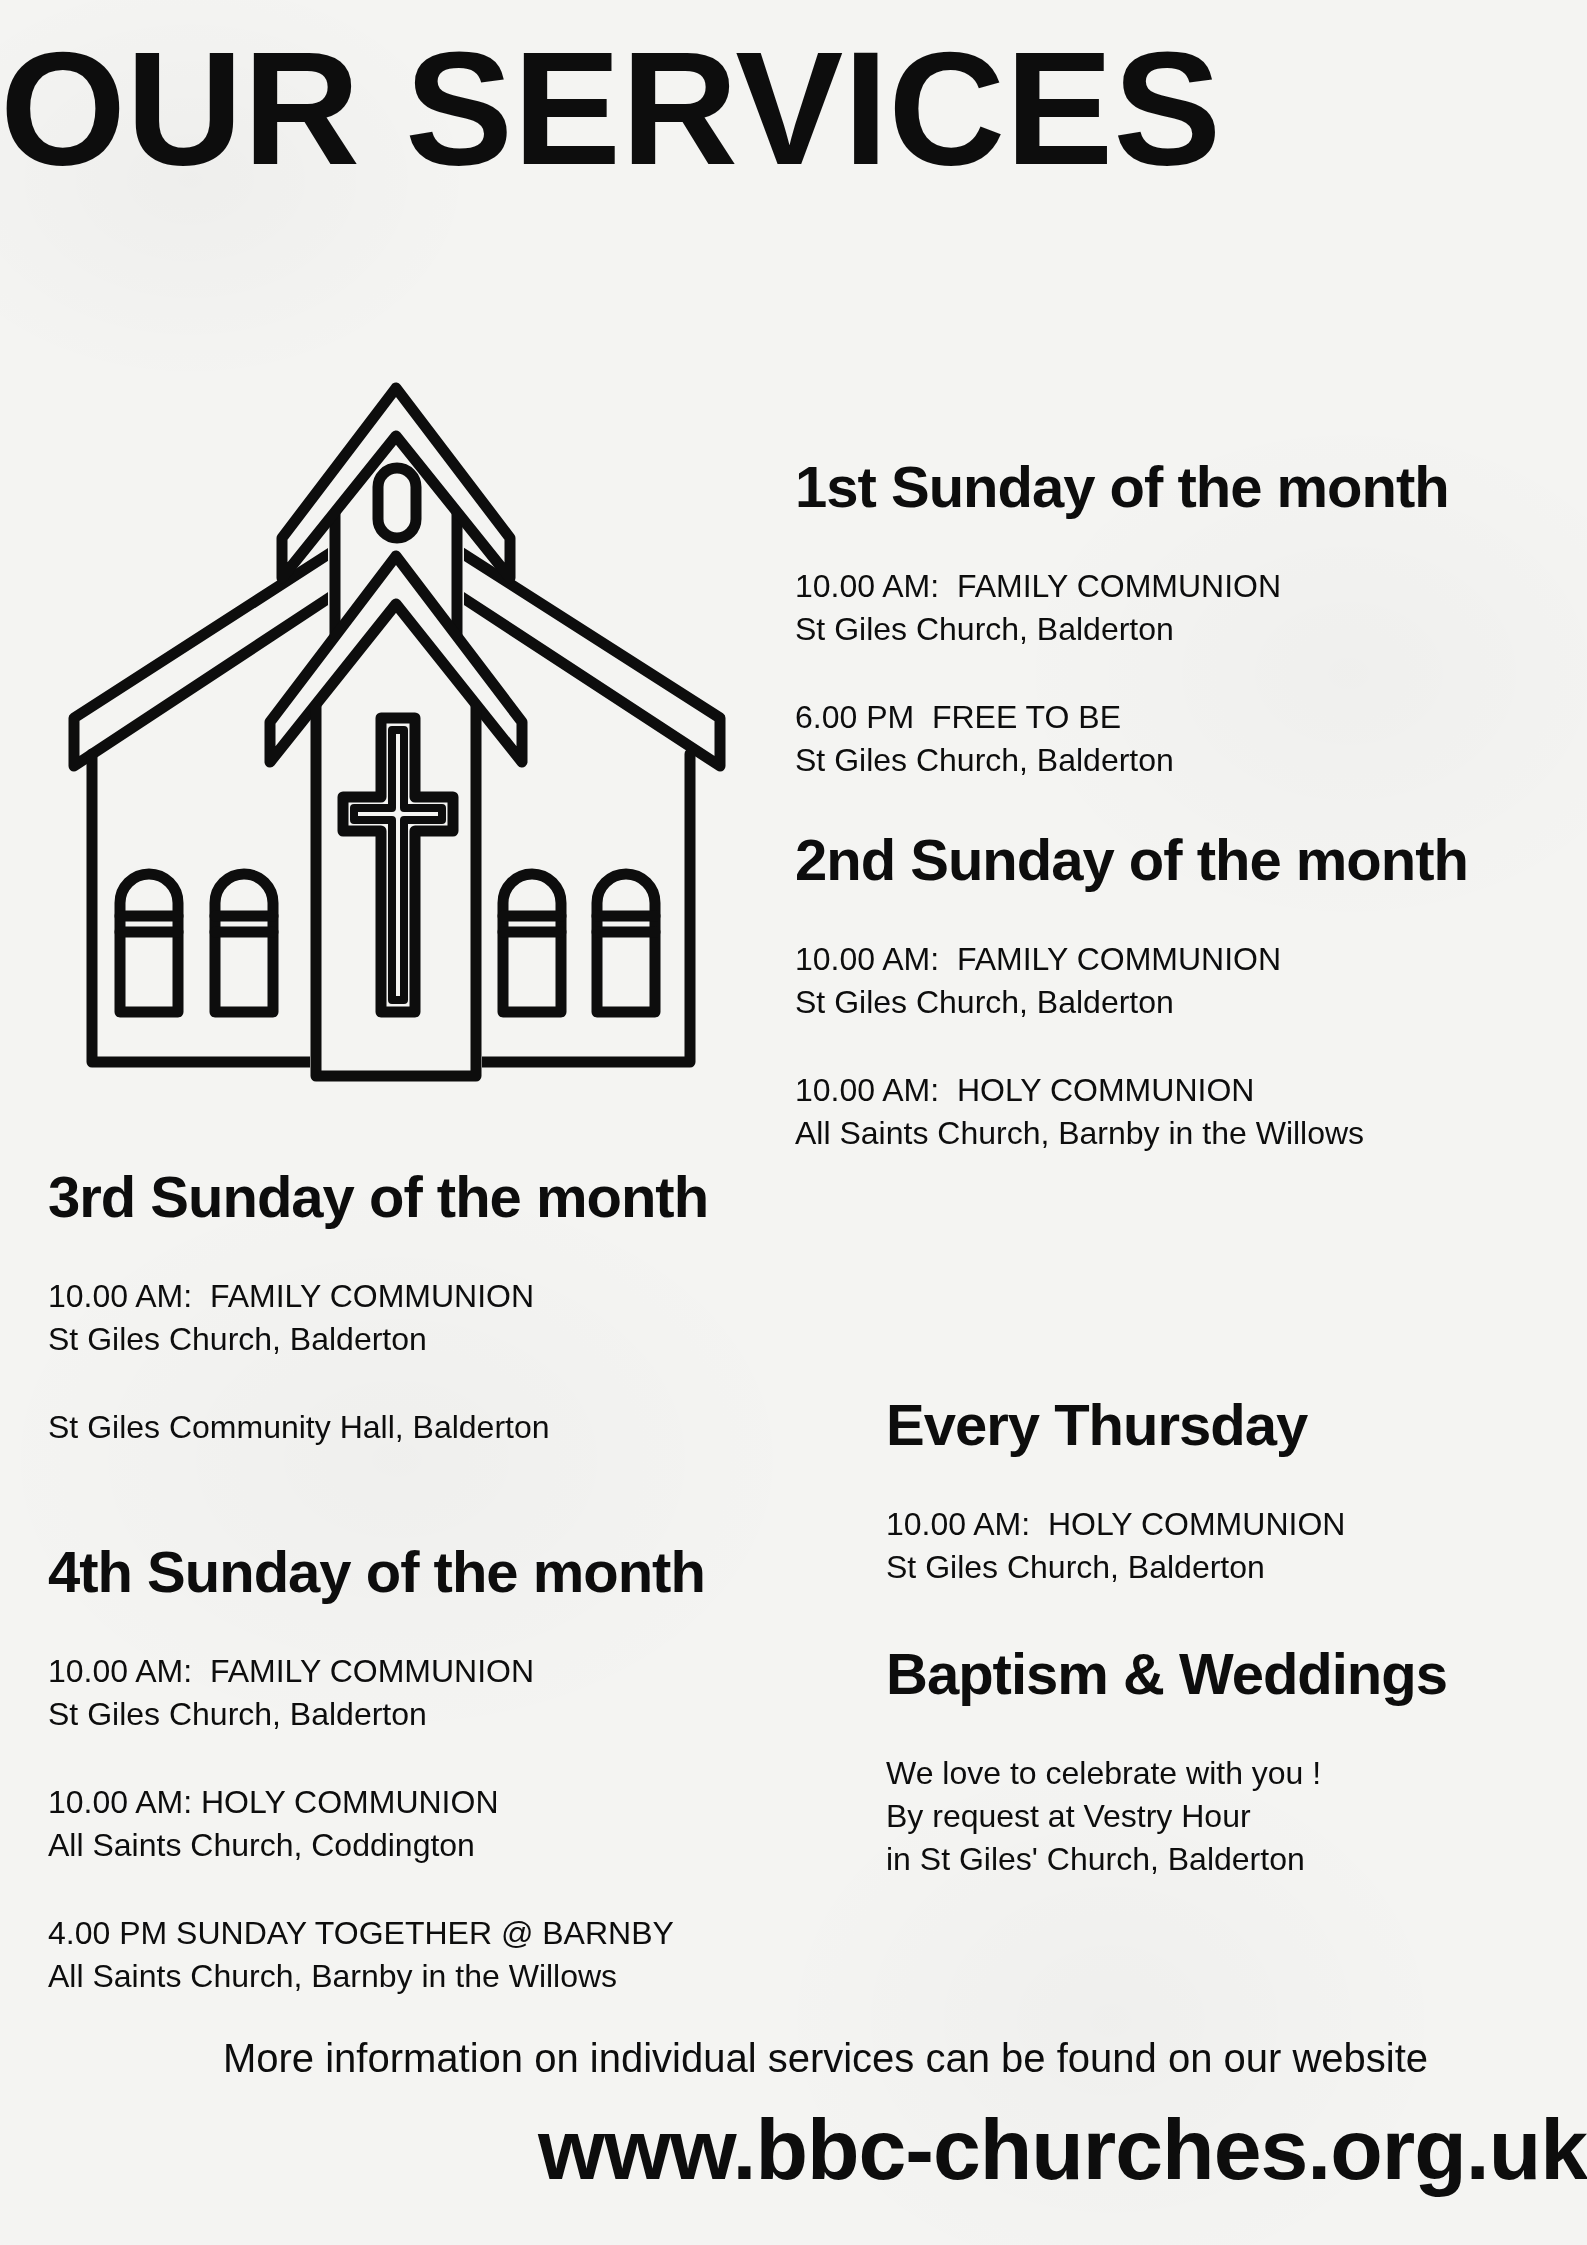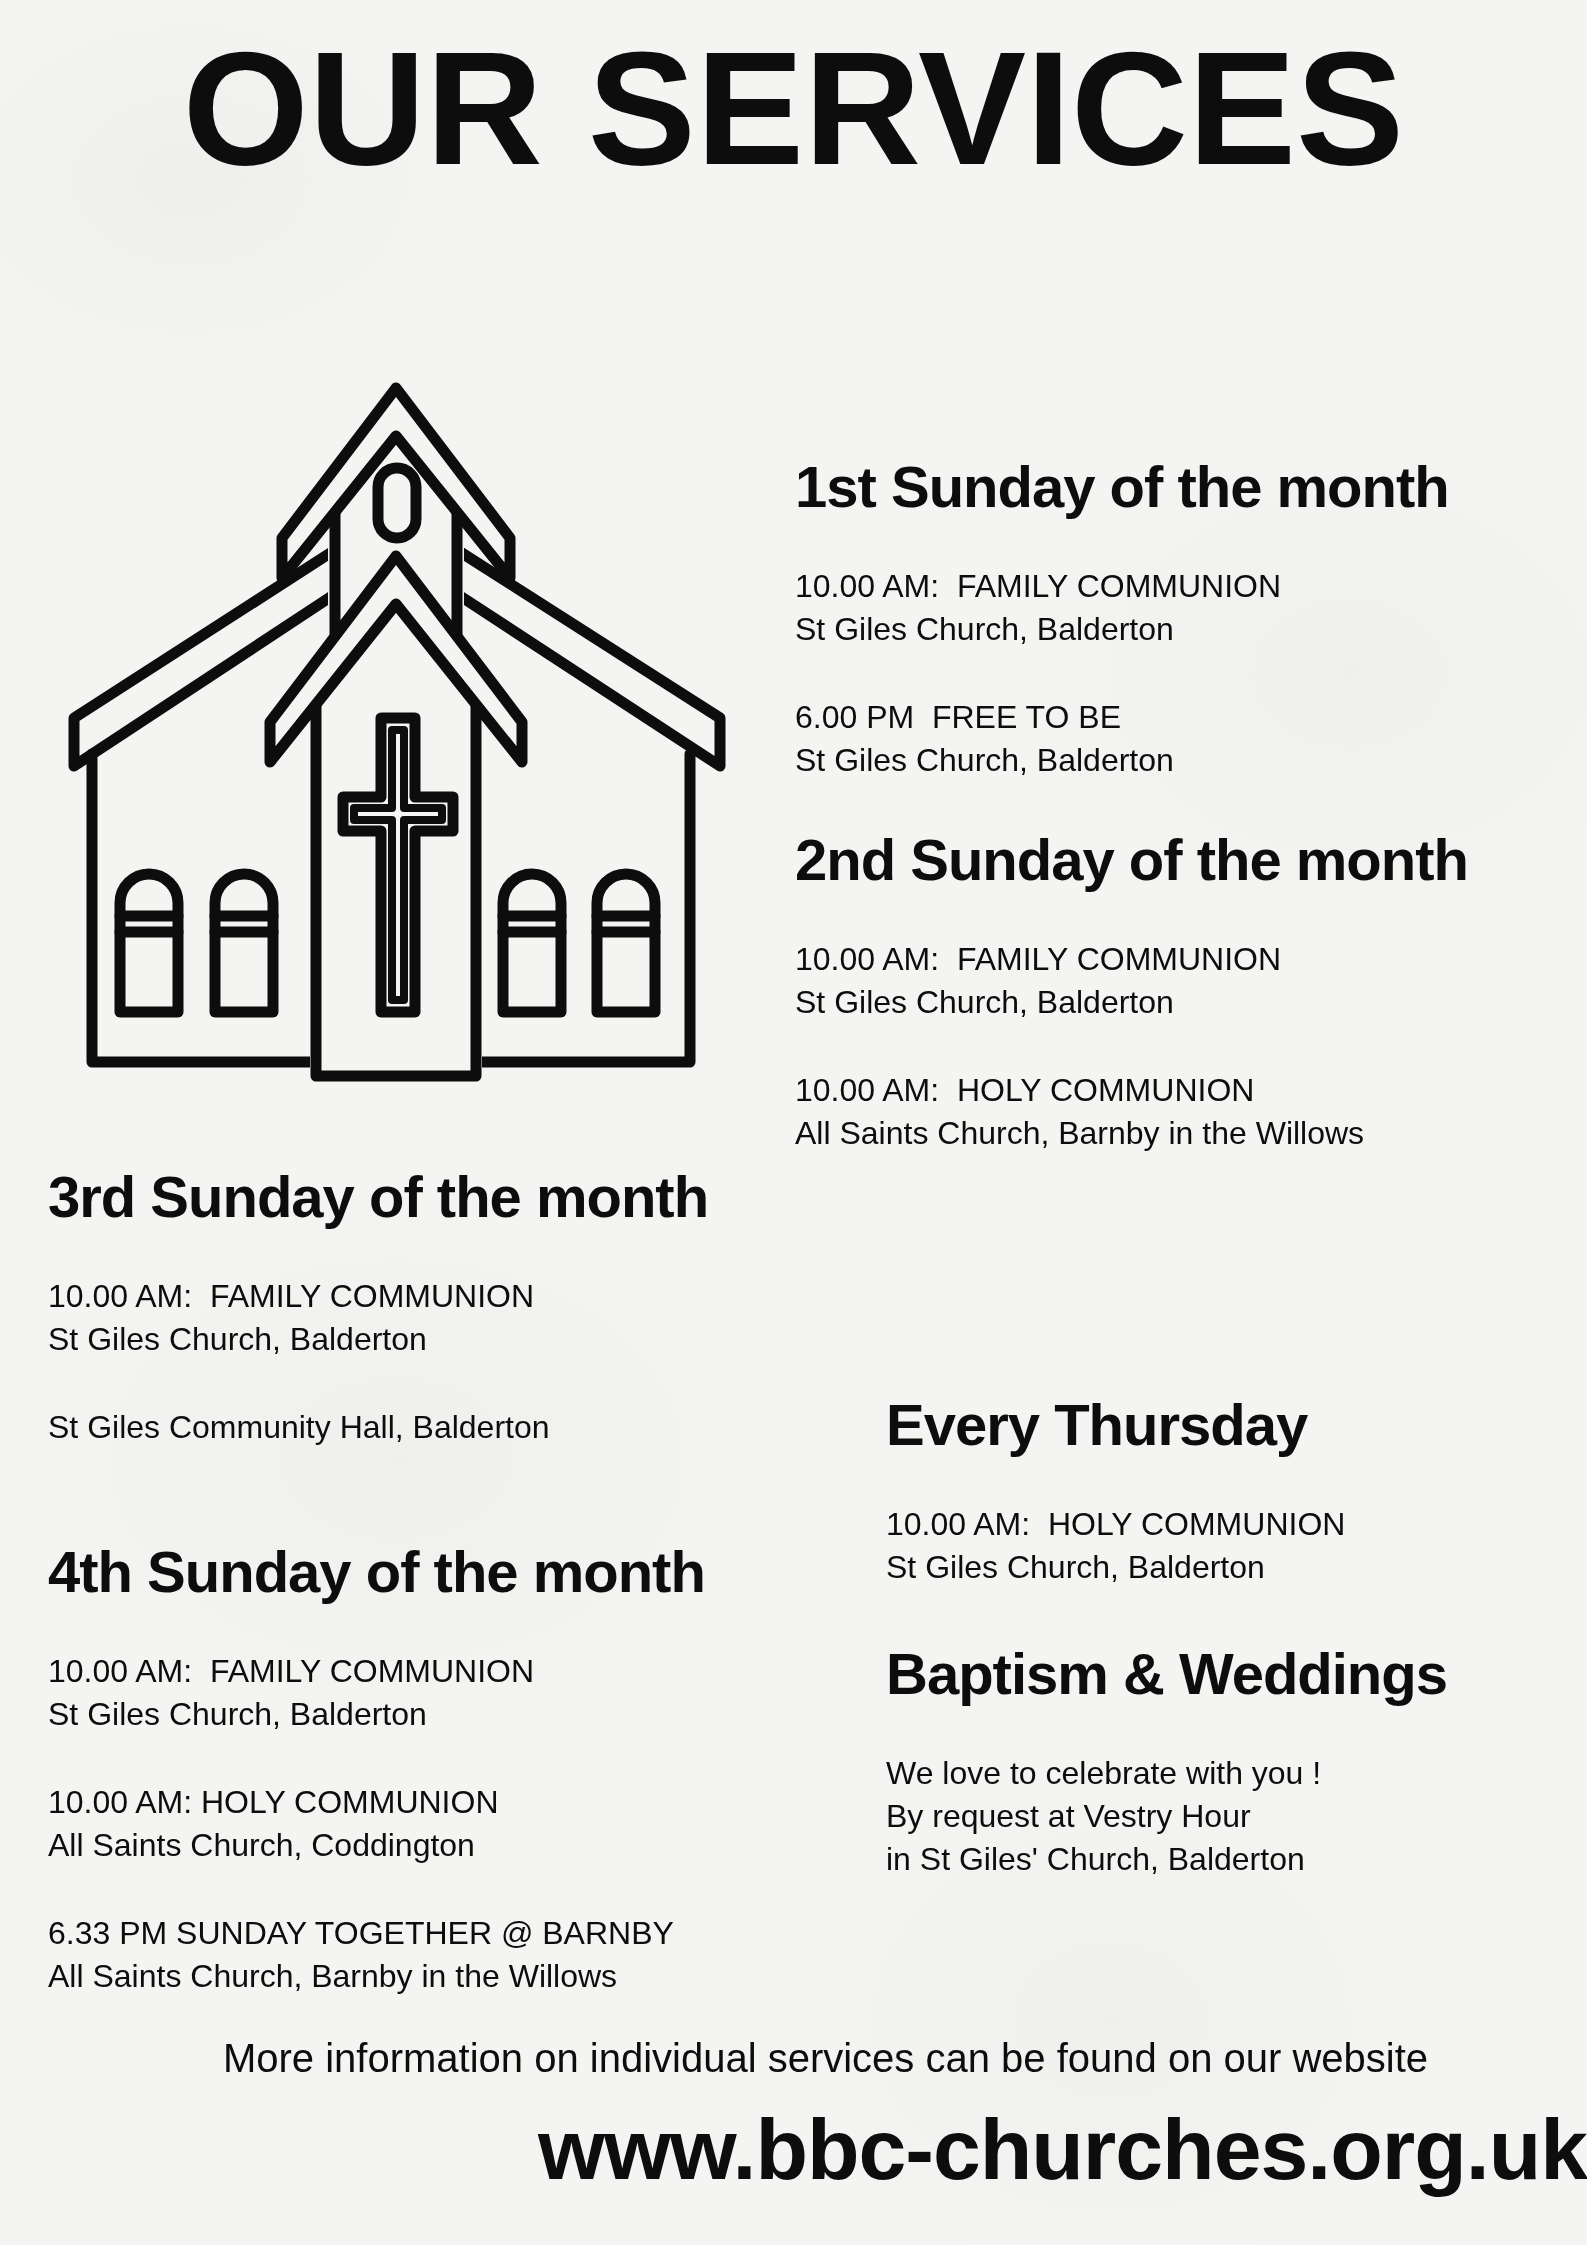--- a/index.html
+++ b/index.html
@@ -13,21 +13,20 @@
     position:relative;width:1587px;height:2245px;overflow:hidden;
     background:
       radial-gradient(420px 300px at 12% 8%, rgba(0,0,0,0.022), rgba(0,0,0,0) 70%),
       radial-gradient(500px 380px at 85% 30%, rgba(0,0,0,0.018), rgba(0,0,0,0) 70%),
       radial-gradient(600px 420px at 25% 65%, rgba(0,0,0,0.02), rgba(0,0,0,0) 70%),
       radial-gradient(500px 400px at 70% 90%, rgba(0,0,0,0.018), rgba(0,0,0,0) 70%),
       #f4f4f2;
   }
   .page-title{
     position:absolute;top:20px;left:0;width:100%;
-    text-align:center;
     font-size:162px;line-height:175px;font-weight:700;
     letter-spacing:0px;
     white-space:pre-wrap;
   }
   .page-subtitle{
     position:absolute;top:195px;left:0;width:100%;
     text-align:center;
     font-family:"DejaVu Serif",serif;
     font-size:88px;line-height:110px;font-weight:400;
     white-space:pre-wrap;
@@ -139,21 +138,21 @@
     <h2>4th Sunday of the month</h2>
     <div class="service">
       <div class="body-line">10.00 AM:  FAMILY COMMUNION</div>
       <div class="body-line">St Giles Church, Balderton</div>
     </div>
     <div class="service">
       <div class="body-line">10.00 AM: HOLY COMMUNION</div>
       <div class="body-line">All Saints Church, Coddington</div>
     </div>
     <div class="service">
-      <div class="body-line">6.33 PM SUNDAY TOGETHER @ BARNBY</div>
+      <div class="body-line">4.00 PM SUNDAY TOGETHER @ BARNBY</div>
       <div class="body-line">All Saints Church, Barnby in the Willows</div>
     </div>
   </div>
 
   <div class="section" style="left:886px;top:1393px;width:680px;">
     <h2>Every Thursday</h2>
     <div class="service">
       <div class="body-line">10.00 AM:  HOLY COMMUNION</div>
       <div class="body-line">St Giles Church, Balderton</div>
     </div>

